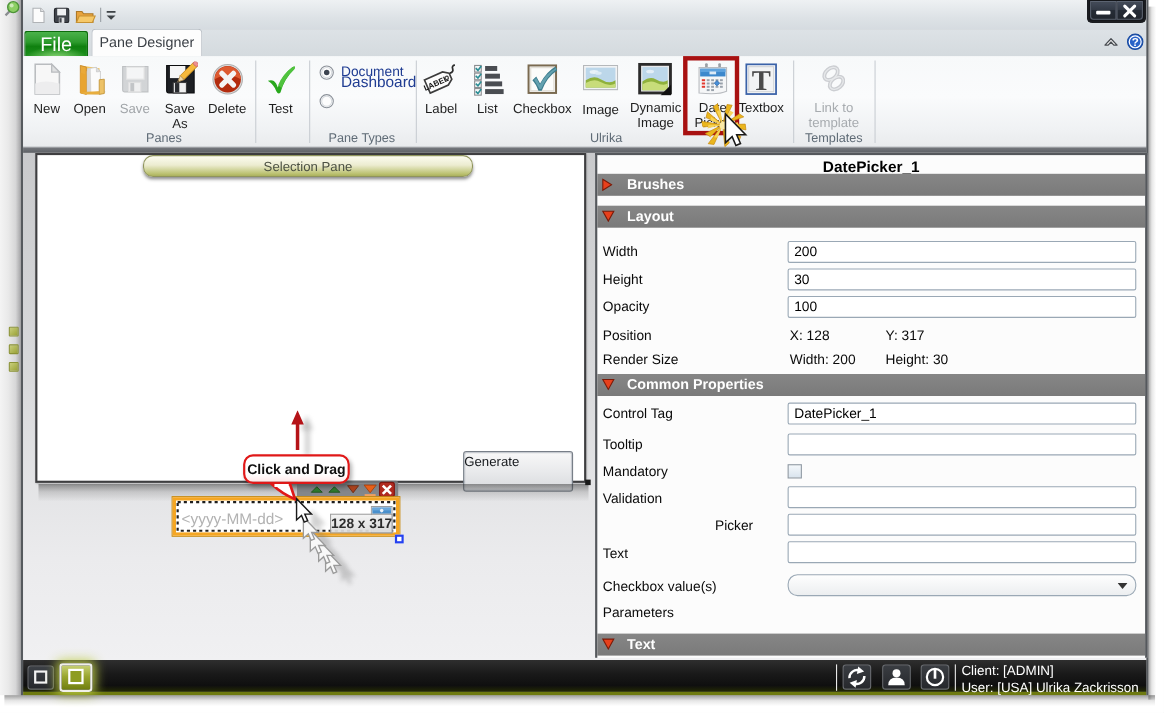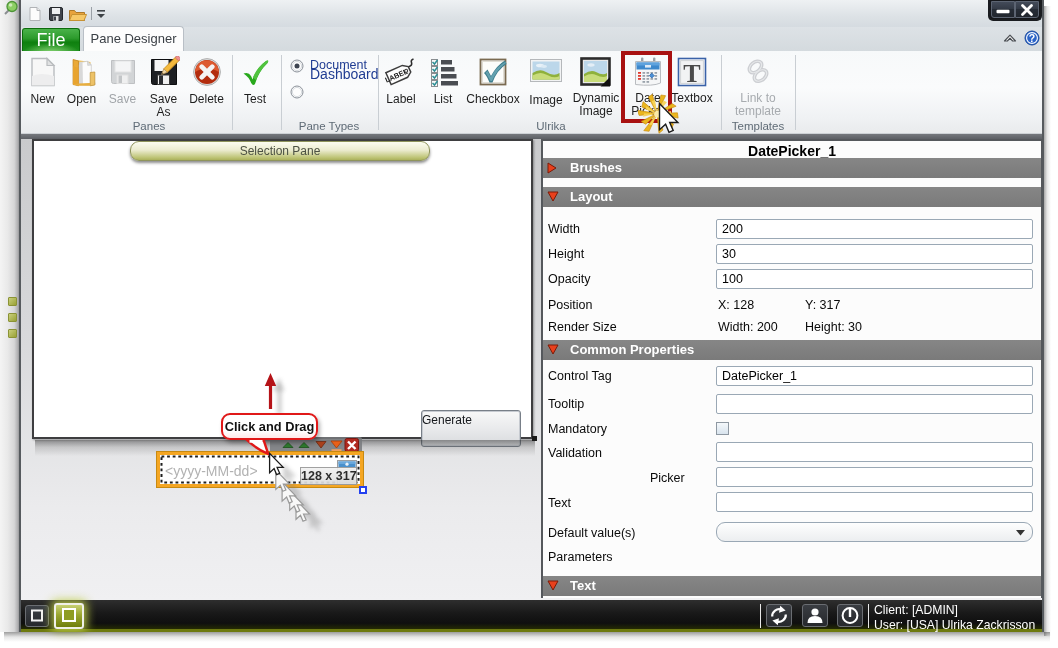--- a/index.html
+++ b/index.html
@@ -463,21 +463,21 @@
         <div class="rlabel" style="top:256px;">Tooltip</div>
         <div class="rinput" style="top:253px;"></div>
         <div class="rlabel" style="top:281px;">Mandatory</div>
         <div class="abs" style="left:173px;top:281px;width:13px;height:13px;background:linear-gradient(#f4f8fb,#d9e4ee);border:1px solid #8e98a2;"></div>
         <div class="rlabel" style="top:305px;">Validation</div>
         <div class="rinput" style="top:301px;"></div>
         <div class="rlabel" style="left:107px;top:330px;">Picker</div>
         <div class="rinput" style="top:326px;"></div>
         <div class="rlabel" style="top:355px;">Text</div>
         <div class="rinput" style="top:351px;"></div>
-        <div class="rlabel" style="top:385px;">Default value(s)</div>
+        <div class="rlabel" style="top:385px;">Checkbox value(s)</div>
         <div class="rinput" style="top:381px;border-radius:9px;background:linear-gradient(#fefefe,#eceef0);">
           <svg class="abs" style="right:7px;top:7px;" width="9" height="6">
               <path d="M0 0 L9 0 L4.5 5.5 Z" fill="#333"></path>
             </svg>
         </div>
         <div class="rlabel" style="top:409px;">Parameters</div>
         <div class="shead" style="top:435px;"><svg width="12" height="11">
               <path d="M1 1 L11 1 L6 10 Z" fill="#e8401c" stroke="#7a1a08" stroke-width="1"></path>
             </svg>Text</div>
       </div>

